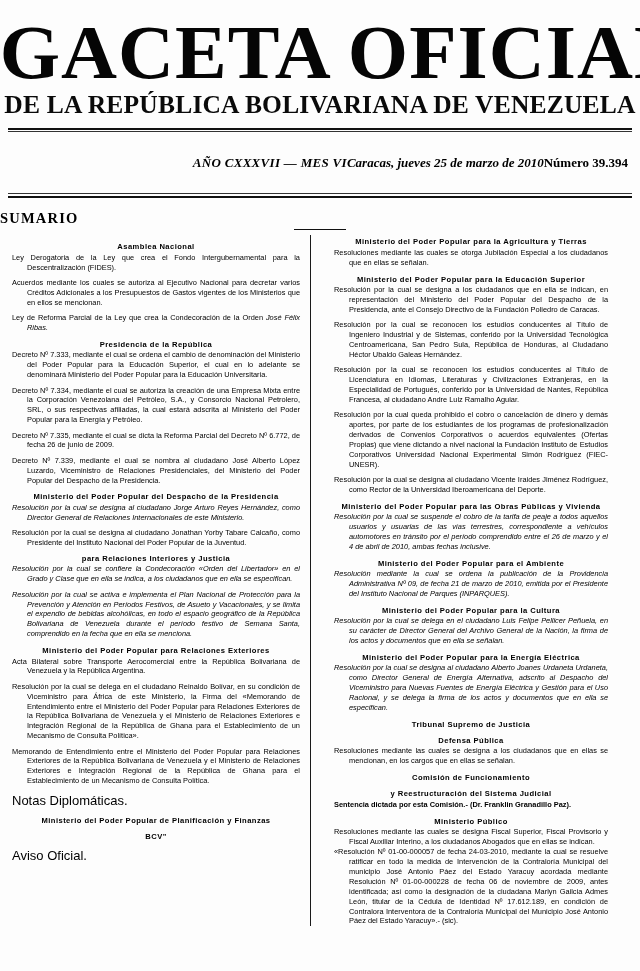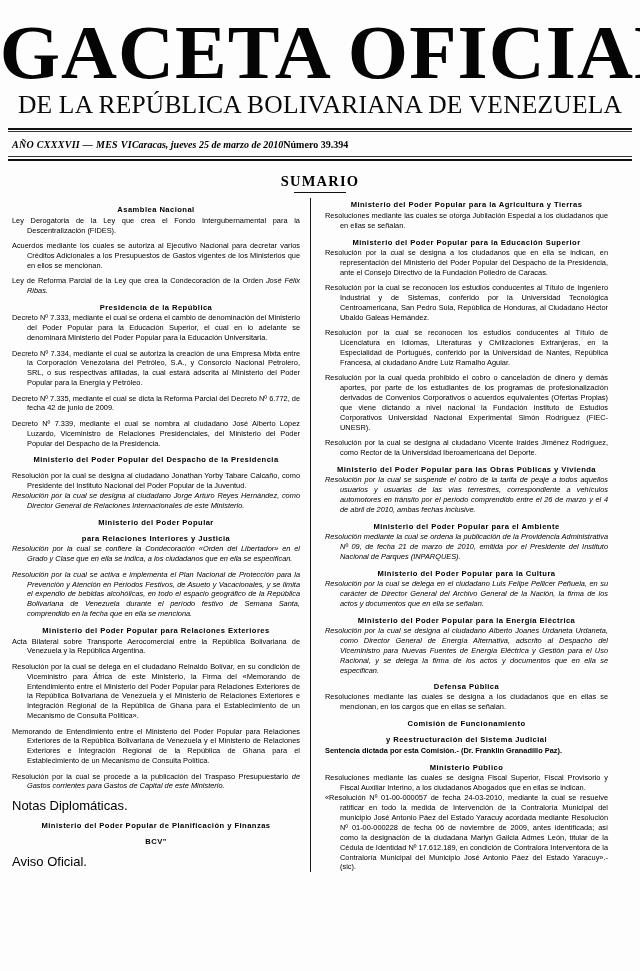--- a/index.html
+++ b/index.html
@@ -33,21 +33,21 @@
     line-height: 0.92;
     letter-spacing: 1px;
     margin: 0;
     padding: 0 6px;
     white-space: nowrap;
     transform: scaleX(1.02);
     color: #050505;
   }
   .masthead-sub {
     font-family: "Liberation Serif", serif;
-    font-weight: normal;
+    font-weight: bold;
     font-size: 25.5px;
     line-height: 1.05;
     letter-spacing: 0.2px;
     margin: 4px 0 0 0;
     white-space: nowrap;
     color: #0a0a0a;
   }
 
   
   .rule-group {
@@ -60,40 +60,39 @@
   .rule-thin {
     height: 1px;
     background: #333;
     margin-top: 1.5px;
   }
 
   
   .issueline {
     display: flex;
     align-items: baseline;
-    justify-content: flex-start;
-    margin: 0 10px;
+    justify-content: flex-end;
+    margin: 16px 10px;
     padding: 7px 2px 6px 2px;
     font-family: "Liberation Serif", serif;
     font-weight: bold;
-    font-size: 10px;
+    font-size: 13px;
   }
   .issue-left  { font-style: italic; letter-spacing: 0.3px; }
   .issue-mid   { font-style: italic; }
   .issue-right { font-style: normal; }
 
   .rule-group-bottom {
     margin: 0 8px 0 8px;
   }
   .rule-group-bottom .rule-thin { margin-top: 0; }
   .rule-group-bottom .rule-thick { margin-top: 1.5px; }
 
   
   .sumario-head {
-    text-align: center;
     margin-top: 11px;
   }
   .sumario-word {
     font-family: "Liberation Serif", serif;
     font-weight: bold;
     font-size: 14.5px;
     letter-spacing: 1.2px;
     display: inline-block;
   }
   .sumario-underline {
@@ -109,21 +108,21 @@
     margin: 5px 0 0 0;
     padding: 0 12px;
     box-sizing: border-box;
     width: 640px;
   }
   .col {
     width: 298px;
     box-sizing: border-box;
   }
   .col-left  { padding-right: 10px; }
-  .col-right { padding-left: 14px; border-left: 1.6px solid #1a1a1a; }
+  .col-right { padding-left: 23px; border-left: 1.6px solid #1a1a1a; }
 
   
   .sec-title {
     text-align: center;
     font-size: 7.6px;
     font-weight: bold;
     letter-spacing: 0.45px;
     line-height: 1.32;
     margin: 7px 0 0 0;
   }
@@ -182,34 +181,32 @@
 
   <div class="columns">
     <div class="col col-left" id="col-left">
         <div class="sec-title">Asamblea Nacional</div>
         <div class="entry attached">Ley Derogatoria de la Ley que crea el Fondo Intergubernamental para la Descentralización (FIDES).</div>
         <div class="entry">Acuerdos mediante los cuales se autoriza al Ejecutivo Nacional para decretar varios Créditos Adicionales a los Presupuestos de Gastos vigentes de los Ministerios que en ellos se mencionan.</div>
         <div class="entry"><span>Ley de Reforma Parcial de la Ley que crea la Condecoración de la Orden </span><span class="it">José Félix Ribas.</span></div>
         <div class="sec-title">Presidencia de la República</div>
         <div class="entry attached">Decreto Nº 7.333, mediante el cual se ordena el cambio de denominación del Ministerio del Poder Popular para la Educación Superior, el cual en lo adelante se denominará Ministerio del Poder Popular para la Educación Universitaria.</div>
         <div class="entry">Decreto Nº 7.334, mediante el cual se autoriza la creación de una Empresa Mixta entre la Corporación Venezolana del Petróleo, S.A., y Consorcio Nacional Petrolero, SRL, o sus respectivas afiliadas, la cual estará adscrita al Ministerio del Poder Popular para la Energía y Petróleo.</div>
-        <div class="entry">Decreto Nº 7.335, mediante el cual se dicta la Reforma Parcial del Decreto Nº 6.772, de fecha 42 de junio de 2009.</div>
+        <div class="entry">Decreto Nº 7.335, mediante el cual se dicta la Reforma Parcial del Decreto Nº 6.772, de fecha 26 de junio de 2009.</div>
         <div class="entry">Decreto Nº 7.339, mediante el cual se nombra al ciudadano José Alberto López Luzardo, Viceministro de Relaciones Presidenciales, del Ministerio del Poder Popular del Despacho de la Presidencia.</div>
         <div class="sec-title">Ministerio del Poder Popular del Despacho de la Presidencia</div>
+        <div class="entry ital attached">Resolución por la cual se designa al ciudadano Jorge Arturo Reyes Hernández, como Director General de Relaciones Internacionales de este Ministerio.</div>
         <div class="entry">Resolución por la cual se designa al ciudadano Jonathan Yorby Tabare Calcaño, como Presidente del Instituto Nacional del Poder Popular de la Juventud.</div>
-        <div class="entry ital attached">Resolución por la cual se designa al ciudadano Jorge Arturo Reyes Hernández, como Director General de Relaciones Internacionales de este Ministerio.</div>
-        <div class="sec-title">Ministerio del Poder Popular</div>
         <div class="sec-title tight">para Relaciones Interiores y Justicia</div>
         <div class="entry ital attached">Resolución por la cual se confiere la Condecoración «Orden del Libertador» en el Grado y Clase que en ella se indica, a los ciudadanos que en ella se especifican.</div>
         <div class="entry ital">Resolución por la cual se activa e implementa el Plan Nacional de Protección para la Prevención y Atención en Períodos Festivos, de Asueto y Vacacionales, y se limita el expendio de bebidas alcohólicas, en todo el espacio geográfico de la República Bolivariana de Venezuela durante el período festivo de Semana Santa, comprendido en la fecha que en ella se menciona.</div>
         <div class="sec-title">Ministerio del Poder Popular para Relaciones Exteriores</div>
         <div class="entry attached">Acta Bilateral sobre Transporte Aerocomercial entre la República Bolivariana de Venezuela y la República Argentina.</div>
         <div class="entry">Resolución por la cual se delega en el ciudadano Reinaldo Bolívar, en su condición de Viceministro para África de este Ministerio, la Firma del «Memorando de Entendimiento entre el Ministerio del Poder Popular para Relaciones Exteriores de la República Bolivariana de Venezuela y el Ministerio de Relaciones Exteriores e Integración Regional de la República de Ghana para el Establecimiento de un Mecanismo de Consulta Política».</div>
         <div class="entry">Memorando de Entendimiento entre el Ministerio del Poder Popular para Relaciones Exteriores de la República Bolivariana de Venezuela y el Ministerio de Relaciones Exteriores e Integración Regional de la República de Ghana para el Establecimiento de un Mecanismo de Consulta Política.</div>
-        <div class="entry"><span>Resolución por la cual se procede a la publicación del Traspaso Presupuestario </span><span class="it">de Gastos corrientes para Gastos de Capital de este Ministerio.</span></div>
         <div class="plain">Notas Diplomáticas.</div>
         <div class="sec-title">Ministerio del Poder Popular de Planificación y Finanzas</div>
         <div class="sec-title tight">BCV"</div>
         <div class="plain">Aviso Oficial.</div>
       </div>
     <div class="col col-right" id="col-right">
         <div class="sec-title first">Ministerio del Poder Popular para la Agricultura y Tierras</div>
         <div class="entry attached">Resoluciones mediante las cuales se otorga Jubilación Especial a los ciudadanos que en ellas se señalan.</div>
         <div class="sec-title">Ministerio del Poder Popular para la Educación Superior</div>
         <div class="entry attached">Resolución por la cual se designa a los ciudadanos que en ella se indican, en representación del Ministerio del Poder Popular del Despacho de la Presidencia, ante el Consejo Directivo de la Fundación Poliedro de Caracas.</div>
@@ -218,20 +215,21 @@
         <div class="entry">Resolución por la cual queda prohibido el cobro o cancelación de dinero y demás aportes, por parte de los estudiantes de los programas de profesionalización derivados de Convenios Corporativos o acuerdos equivalentes (Ofertas Propias) que viene dictando a nivel nacional la Fundación Instituto de Estudios Corporativos Universidad Nacional Experimental Simón Rodríguez (FIEC-UNESR).</div>
         <div class="entry">Resolución por la cual se designa al ciudadano Vicente Iraides Jiménez Rodríguez, como Rector de la Universidad Iberoamericana del Deporte.</div>
         <div class="sec-title">Ministerio del Poder Popular para las Obras Públicas y Vivienda</div>
         <div class="entry ital attached">Resolución por la cual se suspende el cobro de la tarifa de peaje a todos aquellos usuarios y usuarias de las vías terrestres, correspondiente a vehículos automotores en tránsito por el período comprendido entre el 26 de marzo y el 4 de abril de 2010, ambas fechas inclusive.</div>
         <div class="sec-title">Ministerio del Poder Popular para el Ambiente</div>
         <div class="entry ital attached">Resolución mediante la cual se ordena la publicación de la Providencia Administrativa Nº 09, de fecha 21 de marzo de 2010, emitida por el Presidente del Instituto Nacional de Parques (INPARQUES).</div>
         <div class="sec-title">Ministerio del Poder Popular para la Cultura</div>
         <div class="entry ital attached">Resolución por la cual se delega en el ciudadano Luis Felipe Pellicer Peñuela, en su carácter de Director General del Archivo General de la Nación, la firma de los actos y documentos que en ella se señalan.</div>
         <div class="sec-title">Ministerio del Poder Popular para la Energía Eléctrica</div>
         <div class="entry ital attached">Resolución por la cual se designa al ciudadano Alberto Joanes Urdaneta Urdaneta, como Director General de Energía Alternativa, adscrito al Despacho del Viceministro para Nuevas Fuentes de Energía Eléctrica y Gestión para el Uso Racional, y se delega la firma de los actos y documentos que en ella se especifican.</div>
+        <div class="sec-title">Tribunal Supremo de Justicia</div>
         <div class="sec-title tight">Defensa Pública</div>
         <div class="entry attached">Resoluciones mediante las cuales se designa a los ciudadanos que en ellas se mencionan, en los cargos que en ellas se señalan.</div>
         <div class="sec-title">Comisión de Funcionamiento</div>
         <div class="sec-title tight">y Reestructuración del Sistema Judicial</div>
         <div class="entry attached noind">Sentencia dictada por esta Comisión.- (Dr. Franklin Granadillo Paz).</div>
         <div class="sec-title">Ministerio Público</div>
         <div class="entry attached">Resoluciones mediante las cuales se designa Fiscal Superior, Fiscal Provisorio y Fiscal Auxiliar Interino, a los ciudadanos Abogados que en ellas se indican.</div>
         <div class="entry attached">«Resolución Nº 01-00-000057 de fecha 24-03-2010, mediante la cual se resuelve ratificar en todo la medida de Intervención de la Contraloría Municipal del municipio José Antonio Páez del Estado Yaracuy acordada mediante Resolución Nº 01-00-000228 de fecha 06 de noviembre de 2009, antes identificada; así como la designación de la ciudadana Marlyn Gailcia Admes León, titular de la Cédula de Identidad Nº 17.612.189, en condición de Contralora Interventora de la Contraloría Municipal del Municipio José Antonio Páez del Estado Yaracuy».- (sic).</div>
       </div>
   </div>

